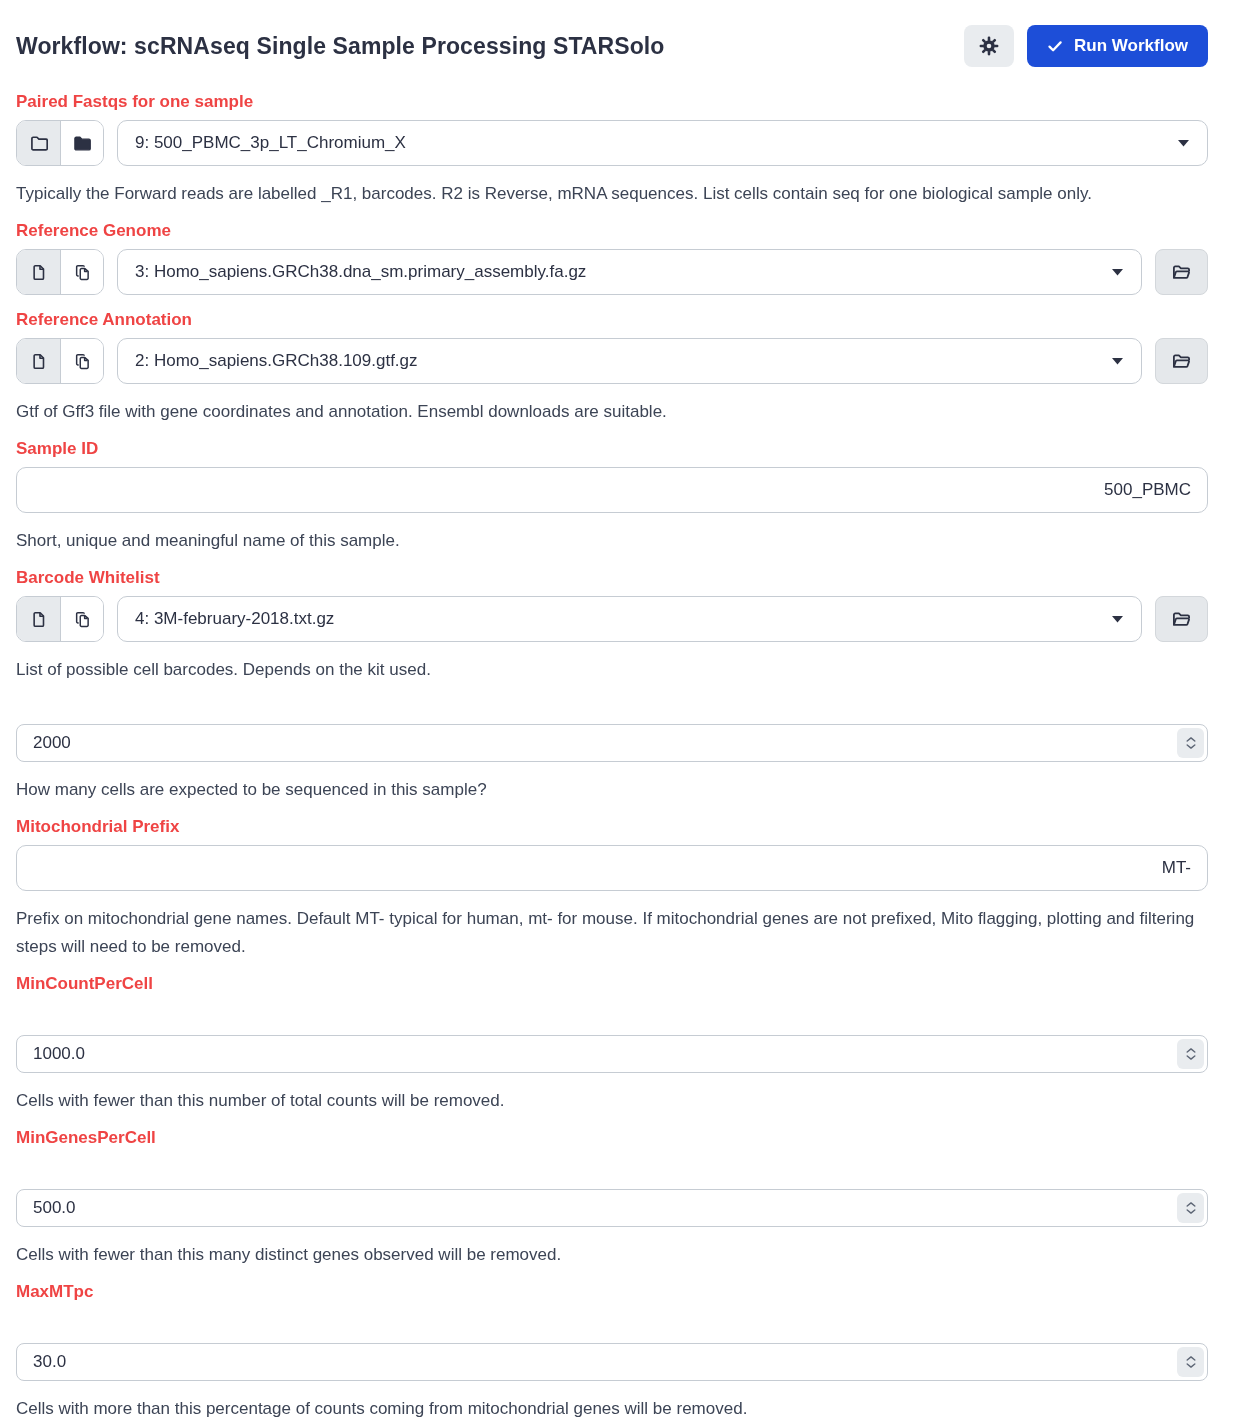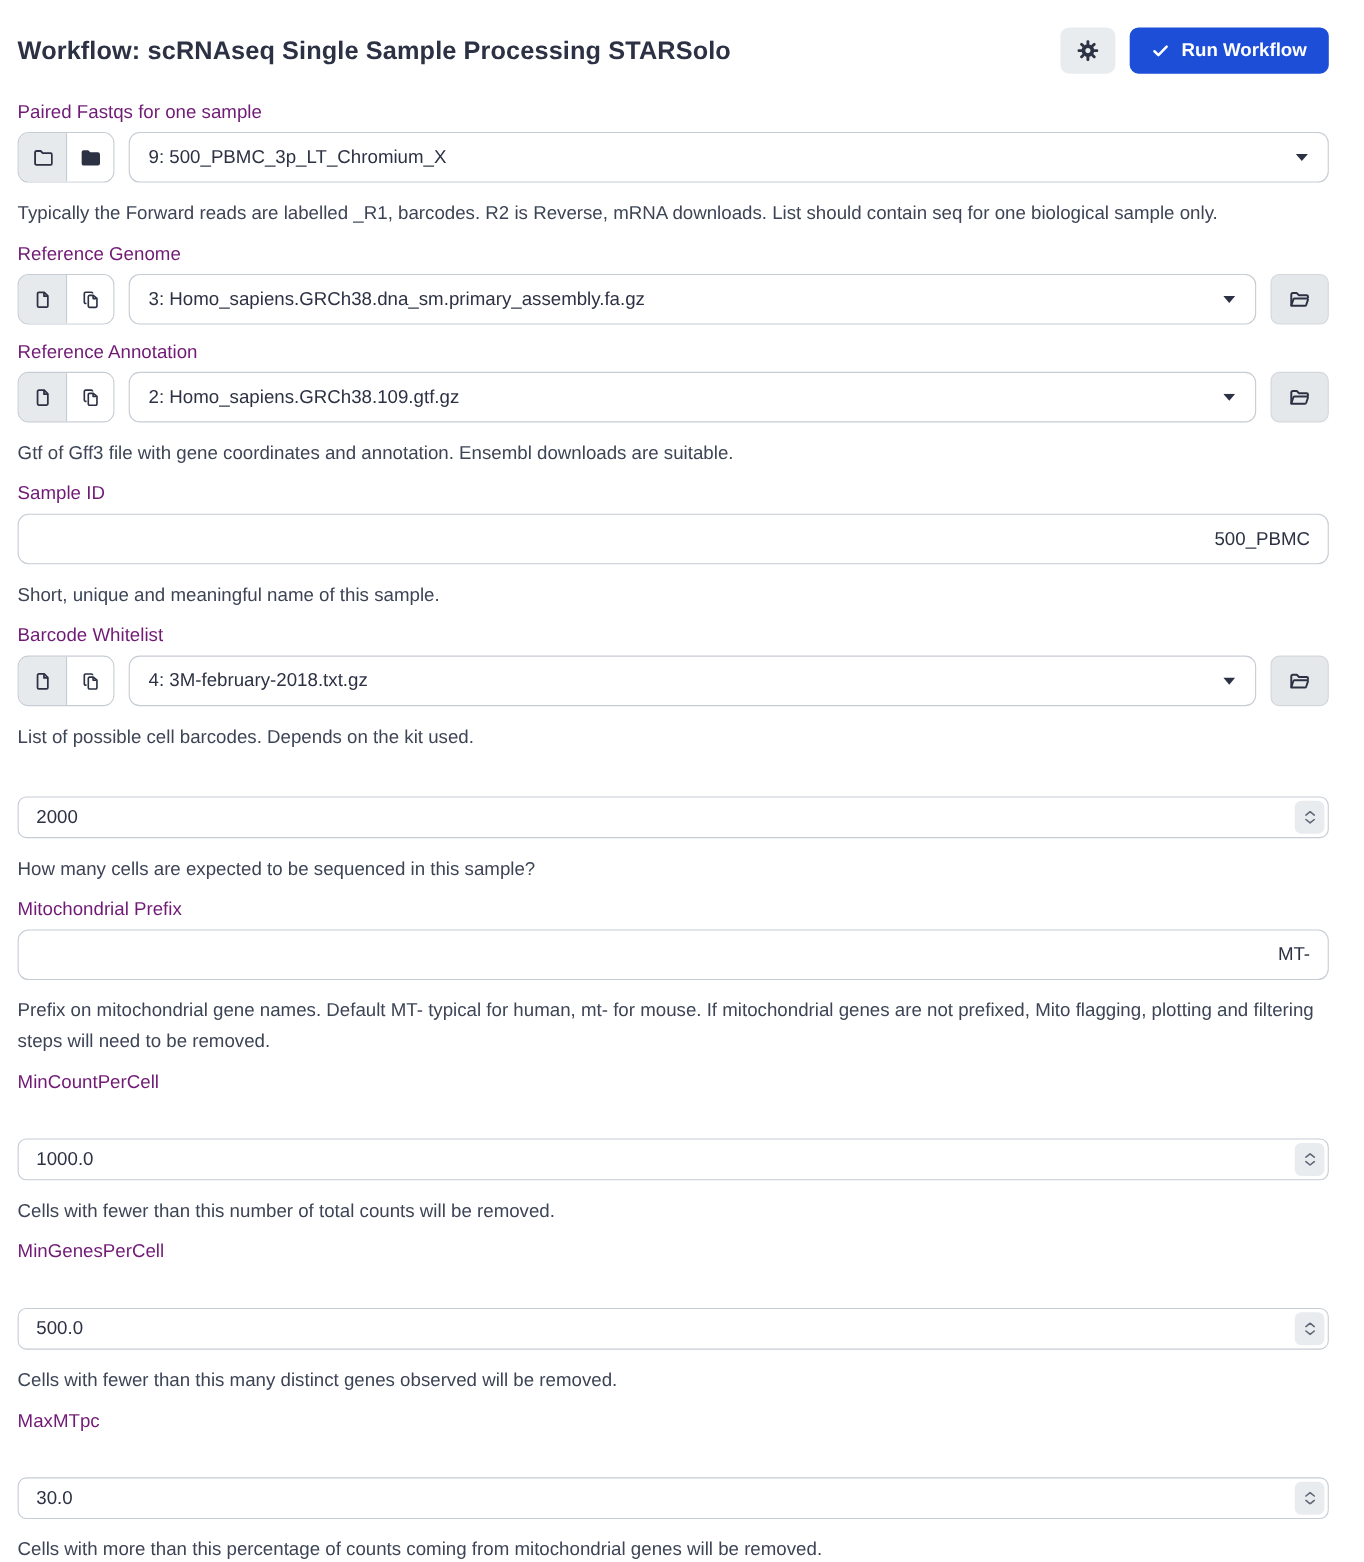--- a/index.html
+++ b/index.html
@@ -43,24 +43,24 @@
     font-size: 17px;
     font-weight: 600;
     display: flex; align-items: center; gap: 11px;
     padding: 0 20px;
     cursor: pointer;
   }
 
   
   .flabel {
     font-size: 17px;
-    font-weight: 400;
+    font-weight: 700;
     line-height: 22px;
     margin-bottom: 7px;
-    color: #701a75;
+    color: #ef4444;
   }
   .help {
     font-size: 17px;
     line-height: 28px;
     color: #3c4455;
     margin-bottom: 12px;
   }
   .control-row {
     display: flex;
     align-items: center;
@@ -252,21 +252,21 @@
             </svg>
         </button>
       </div>
       <div class="select">
         <span class="select-value">9: 500_PBMC_3p_LT_Chromium_X</span>
         <svg class="icon" width="11" height="7" viewBox="0 0 11 7">
             <use href="#i-caret"></use>
           </svg>
       </div>
     </div>
-    <div class="help">Typically the Forward reads are labelled _R1, barcodes. R2 is Reverse, mRNA downloads. List should contain seq for one biological sample only.</div>
+    <div class="help">Typically the Forward reads are labelled _R1, barcodes. R2 is Reverse, mRNA sequences. List cells contain seq for one biological sample only.</div>
   </div>
 
   
   <div class="field">
     <div class="flabel">Reference Genome</div>
     <div class="control-row">
       <div class="btn-group">
         <button class="src-btn active">
           <svg class="icon" width="17" height="17" viewBox="0 0 16 16">
               <use href="#i-file"></use>

